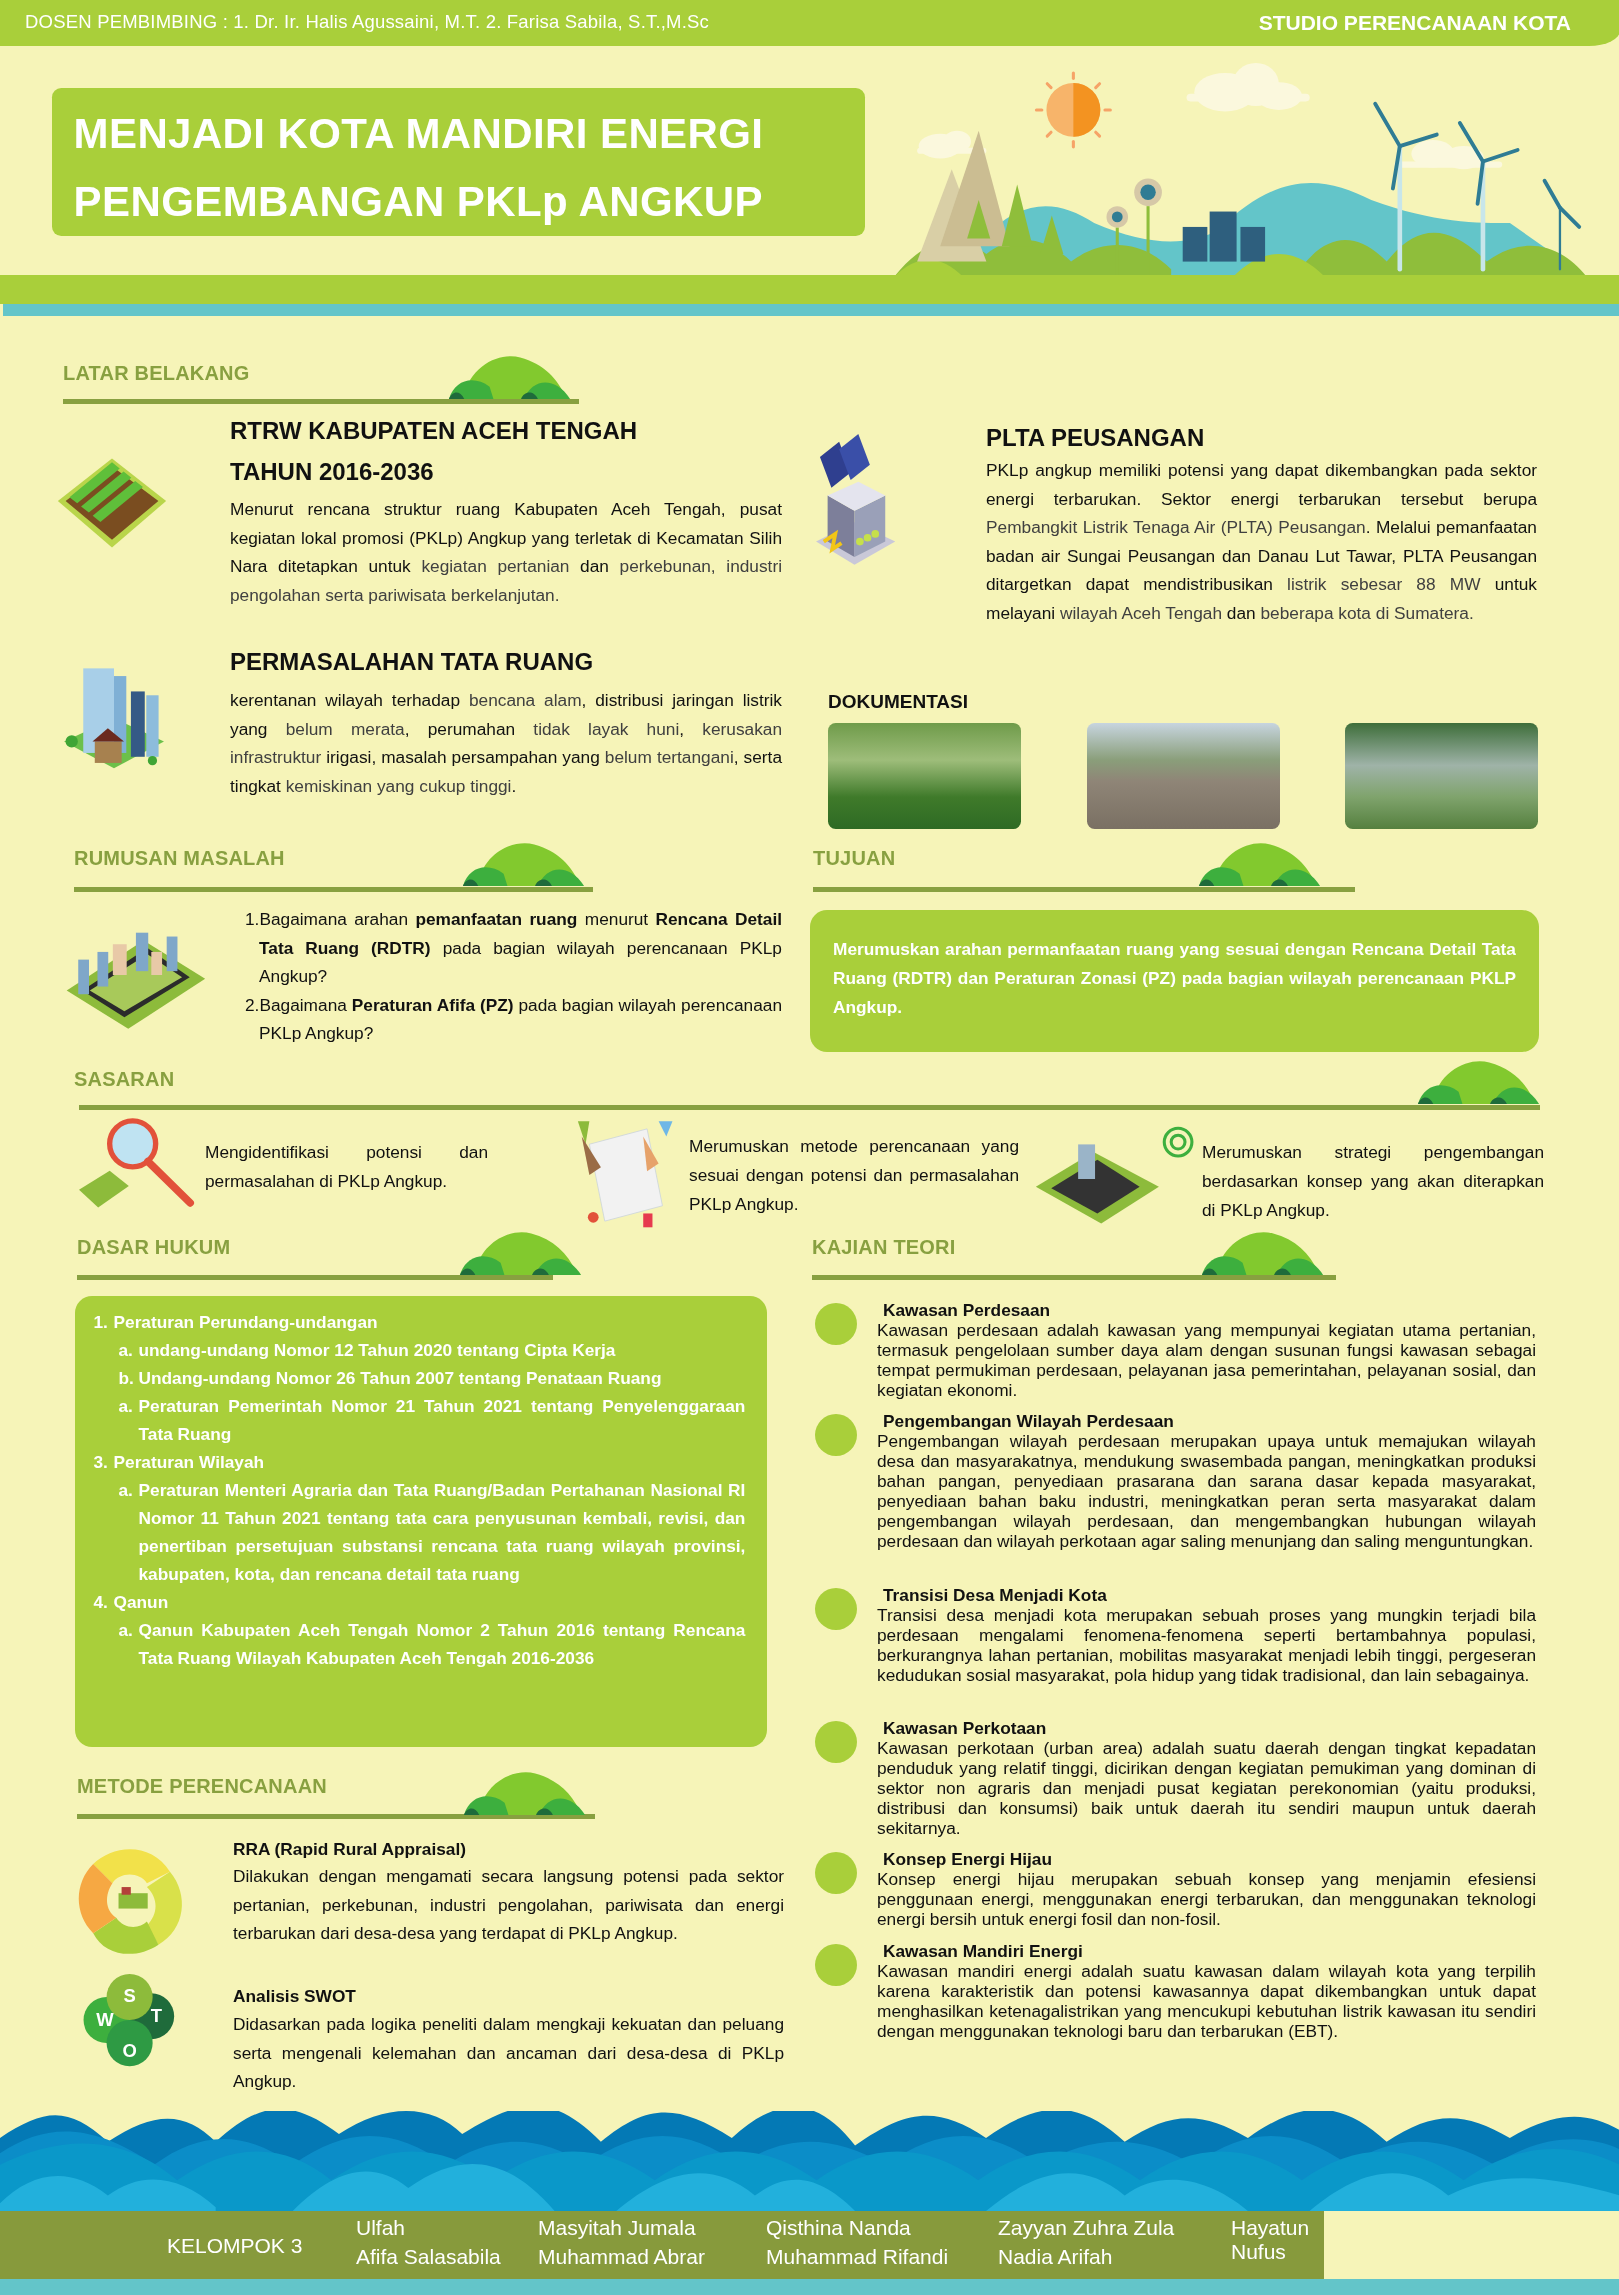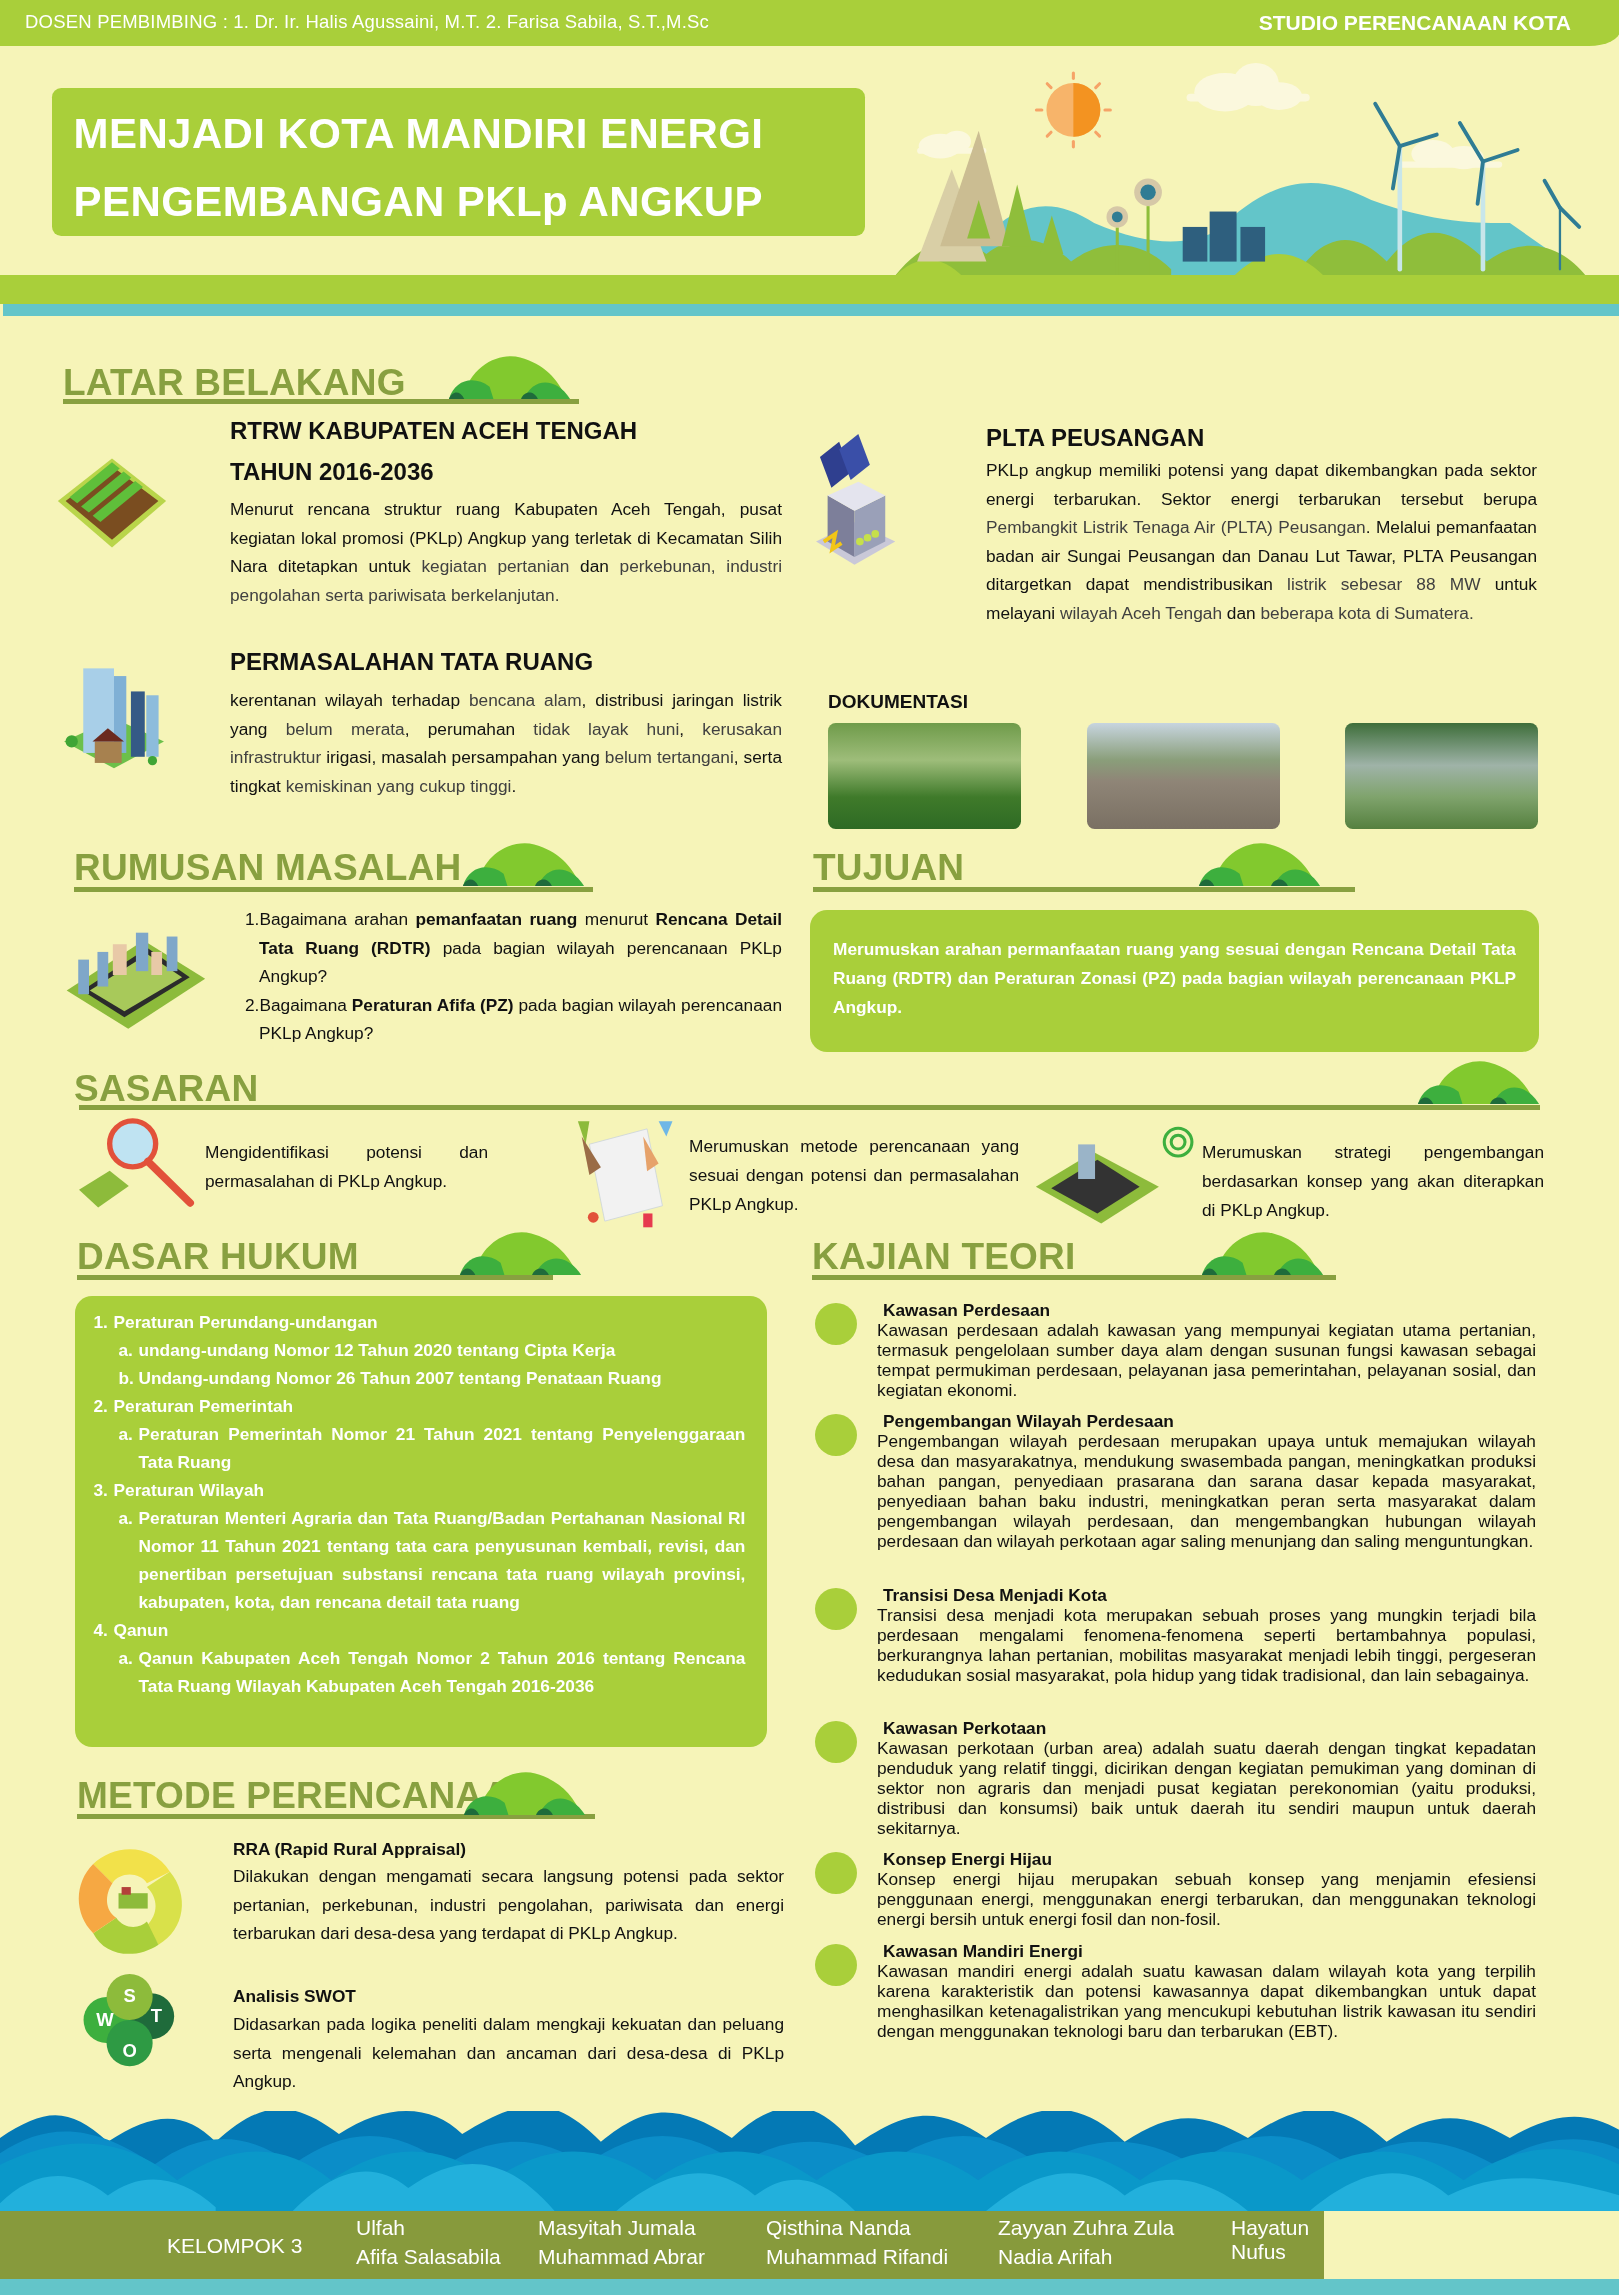--- a/index.html
+++ b/index.html
@@ -38,21 +38,21 @@
   }
 
   
   .hero { left: 894px; top: 46px; width: 726px; height: 231px; }
 
   .green-band { left: 0; top: 275px; width: 1620px; height: 29px; background: #a9cf3a; }
   .cyan-band  { left: 3.1px; top: 304px; width: 1617px; height: 12.3px; background: #63c5c9; }
 
   
   .sec-h {
-    color: #88a040; font-weight: bold; font-size: 37px; letter-spacing: 0.2px; text-align: right;
+    color: #88a040; font-weight: bold; font-size: 20px; letter-spacing: 0.2px; text-align: right;
   }
   .sec-line { height: 5.4px; background: #88a040; }
 
   
   .sub-h { font-weight: bold; font-size: 24px; color: #111; }
   .para {
     font-size: 17.3px; line-height: 28.5px; text-align: justify; color: #111;
   }
   .red { color: #404040; font-weight: normal; }
   .b { font-weight: bold; }
@@ -333,21 +333,20 @@
   <path d="M20 56 C30 10 70 -5 95 2 C125 10 145 30 155 56 Z" fill="#82c92e"></path>
   <path d="M2 56 C10 30 35 25 55 40 L60 56 Z" fill="#3daf3e"></path>
     <path d="M100 56 C110 30 140 25 160 56 Z" fill="#3daf3e"></path>
   <path d="M2 56 C6 46 16 44 22 56 Z M96 56 C100 46 112 44 118 56 Z" fill="#1f6b3b"></path>
 </svg>
 <div class="abs green-card" style="left:75px;top:1296px;width:692px;height:451px;padding:12.3px 21.6px 0 18.5px;">
   <div class="dh-list">
     <div class="l1"><span class="num">1.</span><span>Peraturan Perundang-undangan</span></div>
     <div class="l2"><span class="num">a.</span><span>undang-undang Nomor 12 Tahun 2020 tentang Cipta Kerja</span></div>
     <div class="l2"><span class="num">b.</span><span>Undang-undang Nomor 26 Tahun 2007 tentang Penataan Ruang</span></div>
-    <div class="l1"><span class="num">2.</span><span>Peraturan Pemerintah</span></div>
     <div class="l2"><span class="num">a.</span><span>Peraturan Pemerintah Nomor 21 Tahun 2021 tentang Penyelenggaraan Tata Ruang</span></div>
     <div class="l1"><span class="num">3.</span><span>Peraturan Wilayah</span></div>
     <div class="l2"><span class="num">a.</span><span>Peraturan Menteri Agraria dan Tata Ruang/Badan Pertahanan Nasional RI Nomor 11 Tahun 2021 tentang tata cara penyusunan kembali, revisi, dan penertiban persetujuan substansi rencana tata ruang wilayah provinsi, kabupaten, kota, dan rencana detail tata ruang</span></div>
     <div class="l1"><span class="num">4.</span><span>Qanun</span></div>
     <div class="l2"><span class="num">a.</span><span>Qanun Kabupaten Aceh Tengah Nomor 2 Tahun 2016 tentang Rencana Tata Ruang Wilayah Kabupaten Aceh Tengah 2016-2036</span></div>
   </div>
 </div>
 
 <div class="abs sec-h" style="left:77px;top:1775px;">METODE PERENCANAAN</div>
 <div class="abs sec-line" style="left:77px;top:1814px;width:518px;"></div>

